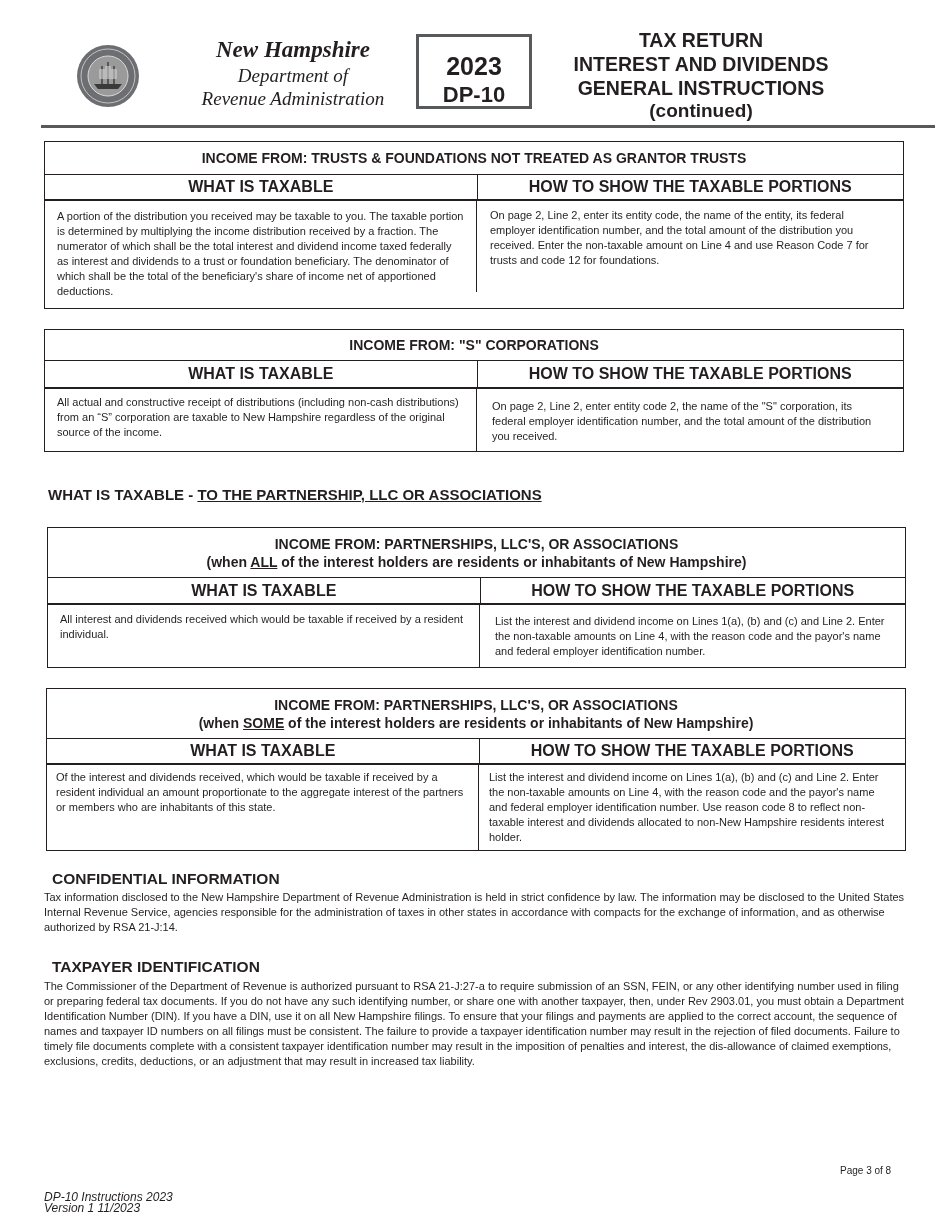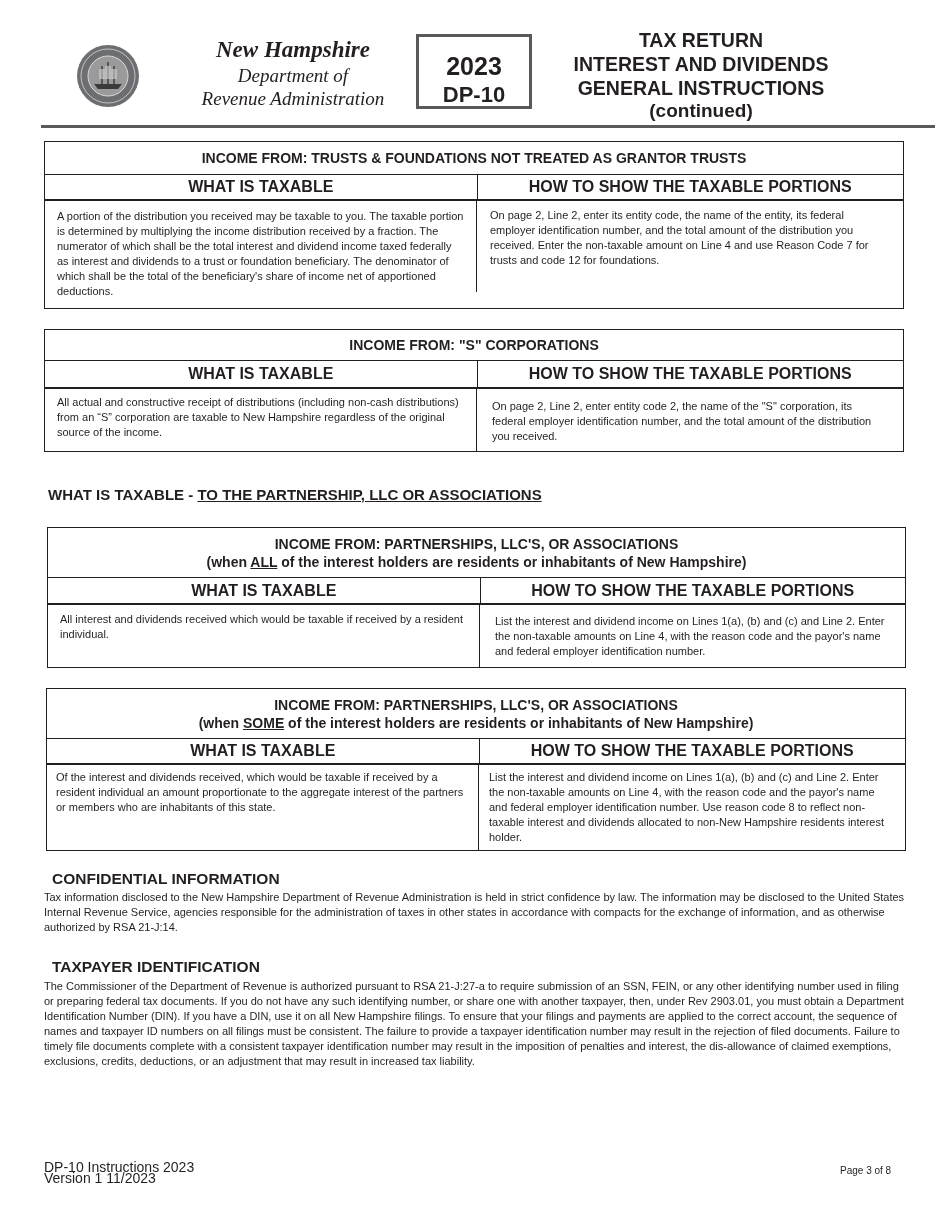--- a/index.html
+++ b/index.html
@@ -27,21 +27,21 @@
   .tbl .body .c1 { border-right: 1px solid #231f20; }
   .tbl .body div { font-size: 11px; line-height: 15px; box-sizing: border-box; }
   u { text-decoration: underline; }
 
   .section-head { position: absolute; left: 48px; top: 486px; font-weight: bold; font-size: 15px; }
   .section-head .ul { text-decoration: underline; }
 
   .h2 { position: absolute; left: 52px; font-weight: bold; font-size: 15.5px; }
   .para { position: absolute; left: 44px; width: 862px; font-size: 11px; line-height: 15px; }
 
-  .footer-left { position: absolute; left: 44px; top: 1162px; font-size: 14px; line-height: 11px; font-family: "Liberation Sans Narrow", "Liberation Sans", sans-serif; }
+  .footer-left { position: absolute; left: 44px; top: 1192px; font-size: 12px; line-height: 11px; font-family: "Liberation Sans Narrow", "Liberation Sans", sans-serif; font-style: italic; }
   .footer-right { position: absolute; left: 840px; top: 1165px; font-size: 10px; }
 </style>
 </head>
 <body>
 
 <svg class="seal" viewBox="0 0 64 64">
   <circle cx="32" cy="32" r="31" fill="#6d6e71"></circle>
   <circle cx="32" cy="32" r="27" fill="none" stroke="#d9d9d9" stroke-width="0.8"></circle>
   <circle cx="32" cy="32" r="20" fill="#9a9a9a" stroke="#d9d9d9" stroke-width="1"></circle>
   <path d="M18 40 L46 40 L42 45 L22 45 Z" fill="#3a3a3a"></path>

